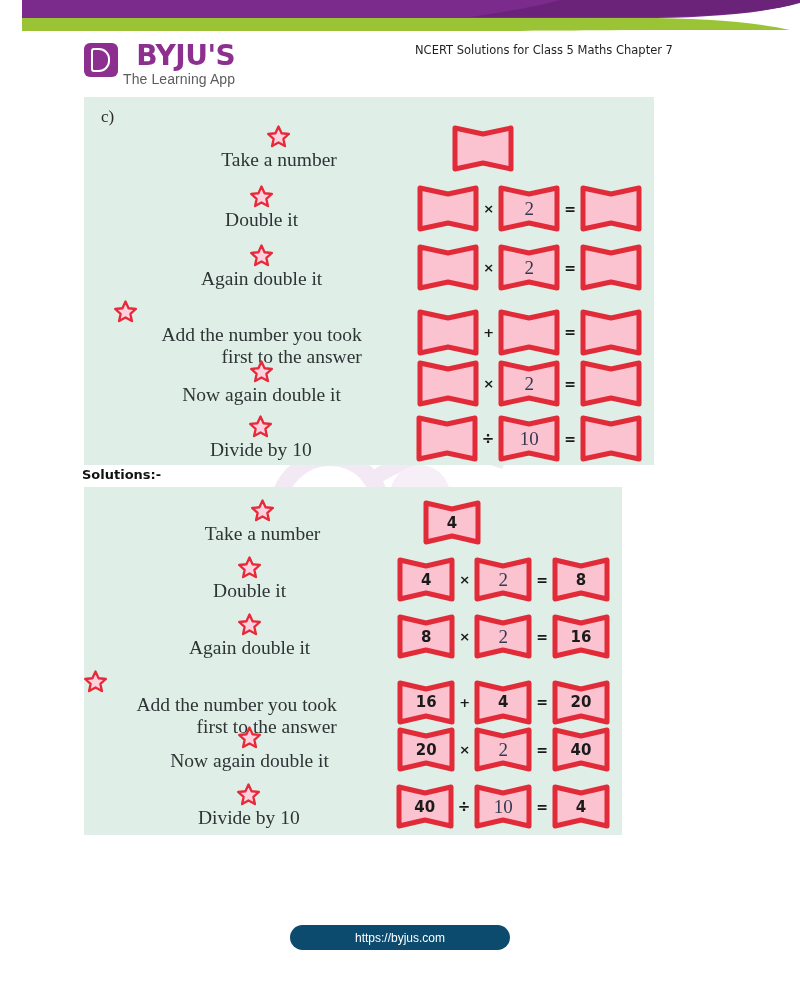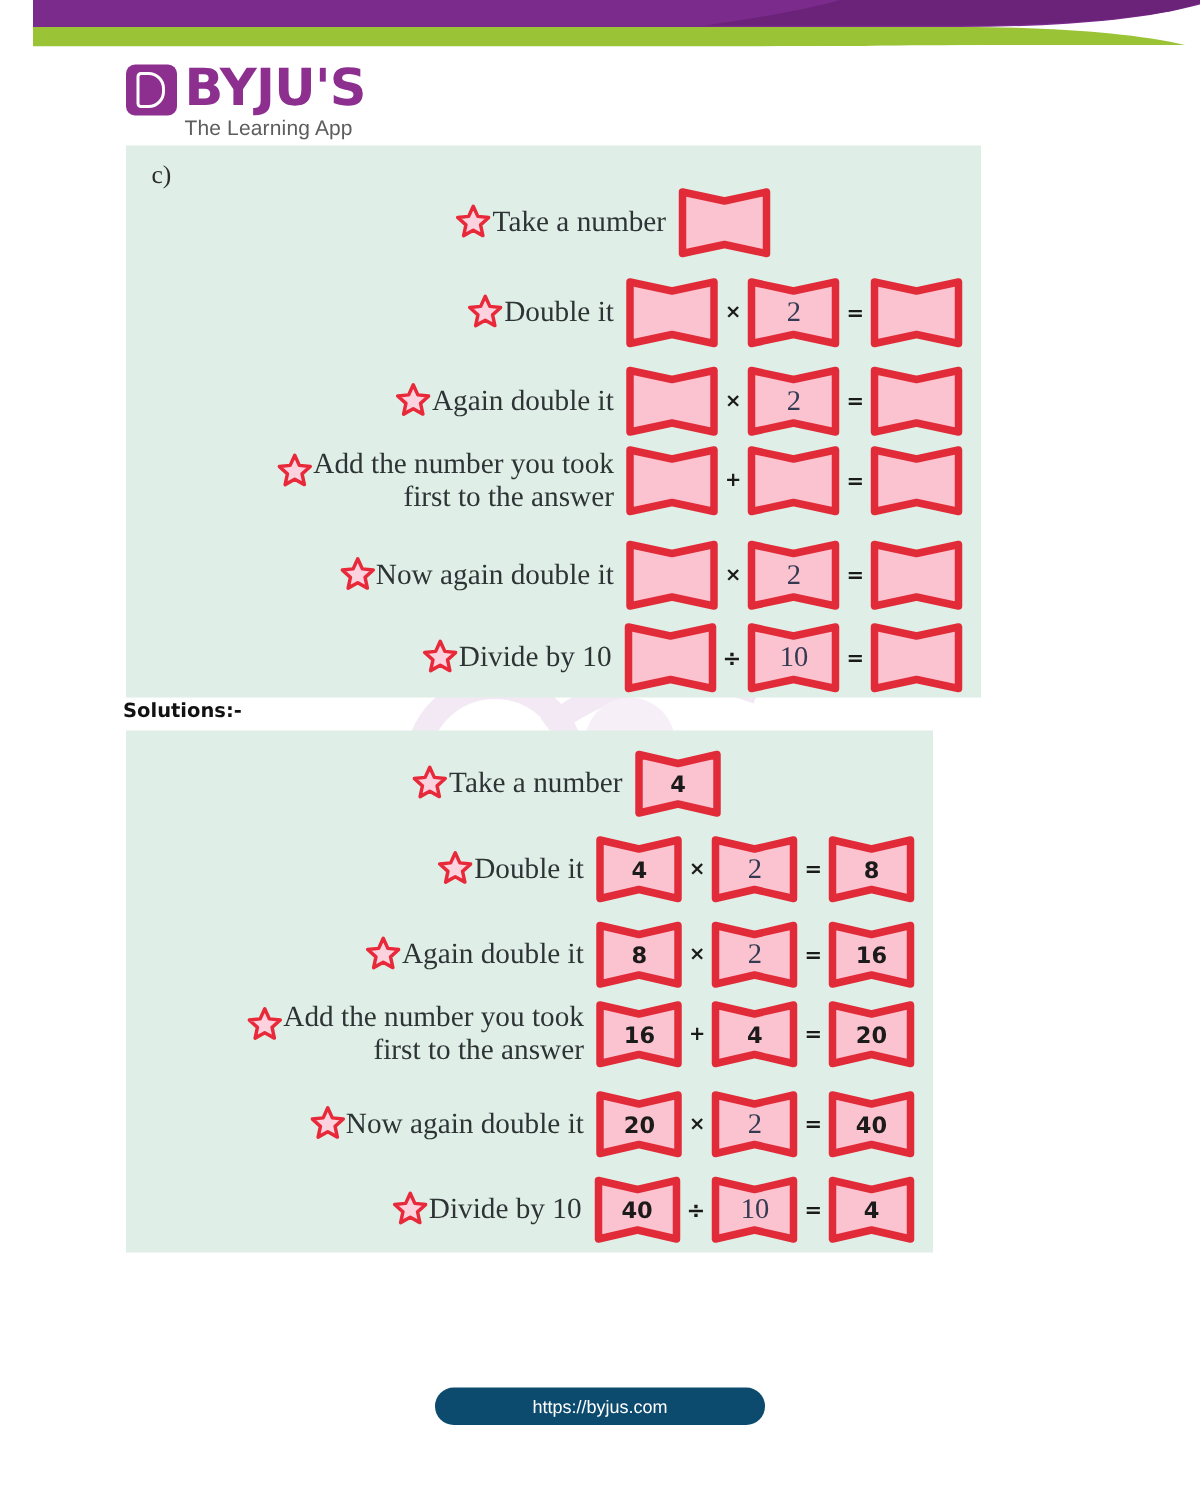--- a/index.html
+++ b/index.html
@@ -49,21 +49,21 @@
     left: 7px; top: 5px;
     width: 19px; height: 24px;
     border: 2.5px solid #ffffff;
     border-radius: 3px 11px 11px 3px;
     box-sizing: border-box;
   }
   .logo-text { margin-left: 5px; line-height: 1; }
   .logo-name {
     font-family: "DejaVu Sans", sans-serif;
     font-weight: bold;
-    font-size: 34px;
+    font-size: 28px;
     color: #8d2f8f;
     letter-spacing: -0.5px;
     display: block;
     text-align: right;
   }
   .logo-tag {
     font-family: "Liberation Sans", sans-serif;
     font-size: 14px;
     color: #5d5d5d;
     display: block;
@@ -124,20 +124,21 @@
   .row-label {
     font-family: "Liberation Serif", serif;
     font-size: 19.5px;
     color: #2e3436;
     text-align: right;
     line-height: 1.12;
     display: flex;
     align-items: center;
     justify-content: flex-end;
     white-space: nowrap;
+    flex-direction: column;
   }
   .row-label .txt { display: inline-block; }
   .row-label .txt .l2 { display: block; }
 
   .star {
     flex: none;
     width: 23px; height: 23px;
     margin-right: 1px;
     position: relative;
     top: -1px;
@@ -234,20 +235,21 @@
   <div class="logo-wrap">
     <div class="logo-mark">
       <div class="bl"></div>
     </div>
     <div class="logo-text">
       <span class="logo-name">BYJU'S</span>
       <span class="logo-tag">The Learning App</span>
     </div>
   </div>
   <div class="doc-title">
+    <span>NCERT Solutions for Class 5 Maths Chapter 7</span>
   </div>
 </div>
 
 <div class="watermark">
   <svg width="300" height="200" viewBox="0 0 300 200" xmlns="http://www.w3.org/2000/svg">
     <ellipse cx="60" cy="120" rx="52" ry="52" fill="none" stroke="#d9b7e0" stroke-width="16"></ellipse>
     <path d="M95,95 C140,60 190,55 235,72" stroke="#d9b7e0" stroke-width="15" fill="none"></path>
     <circle cx="150" cy="105" r="30" fill="#e6cdeb"></circle>
     <text x="228" y="130" font-family="Liberation Sans, sans-serif" font-size="22" fill="#cfcfcf" transform="rotate(-42 228 130)">rn</text>
   </svg>

